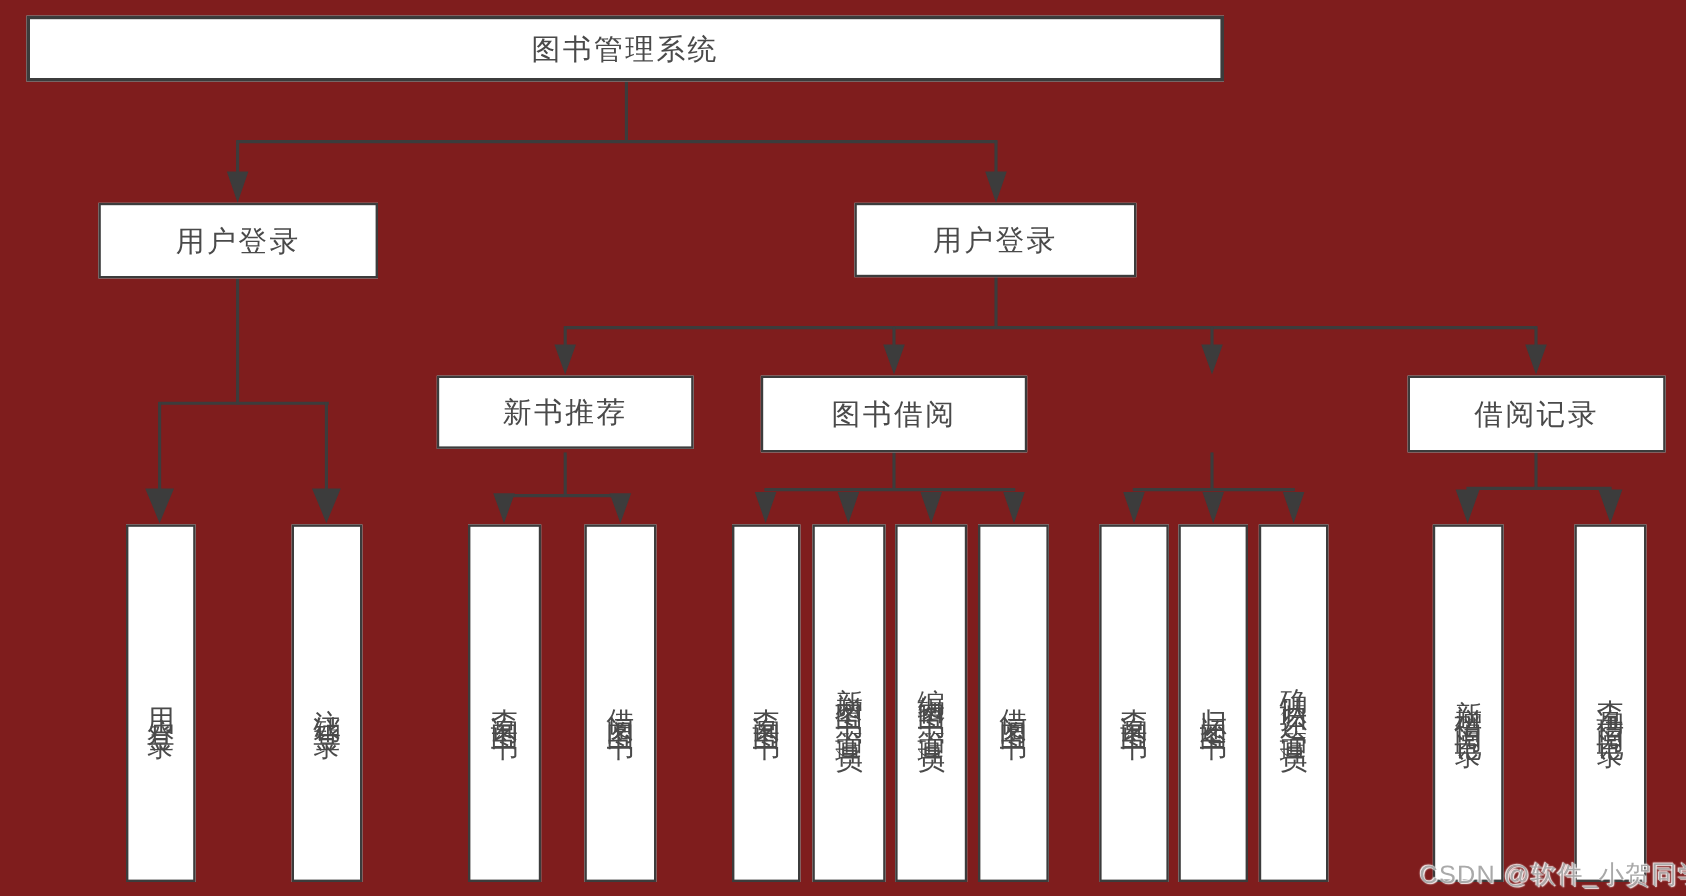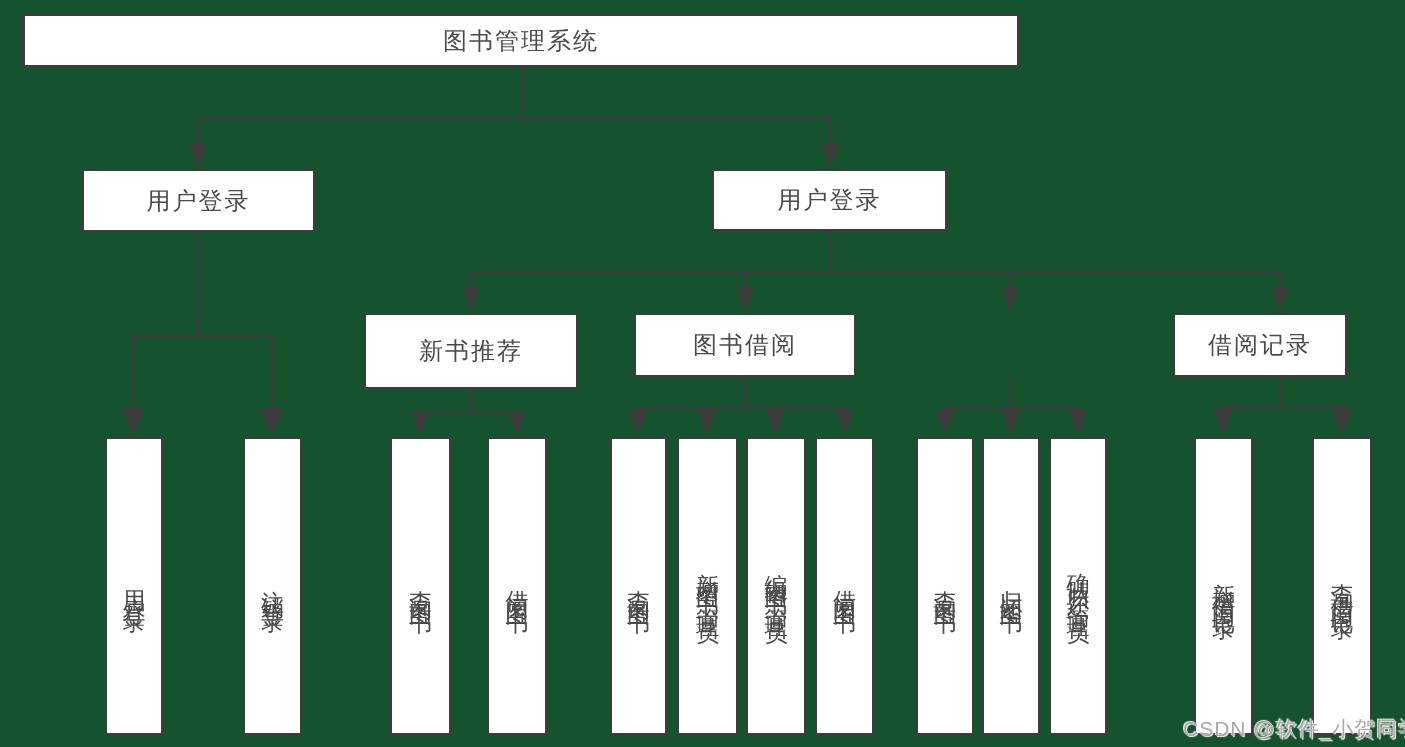--- a/index.html
+++ b/index.html
@@ -1,19 +1,19 @@
 <!DOCTYPE html>
 <html><head>
 <meta charset="utf-8">
 <style>
   html,body{margin:0;padding:0;background:#ffffff;}
   .canvas{
     position:relative;
     width:1405px;height:747px;
-    background:#14532d;
+    background:#7f1d1d;
     font-family:"Liberation Sans","DejaVu Sans",sans-serif;
     overflow:hidden;
   }
   .connectors{position:absolute;left:0;top:0;width:1405px;height:747px;}
   .connectors line{stroke:#3c3c3c;stroke-width:2.6;}
   .connectors polygon{fill:#3c3c3c;stroke:none;}
   .box{
     position:absolute;
     box-sizing:border-box;
     border:2.5px solid #3c3c3c;
@@ -28,24 +28,24 @@
     text-orientation:mixed;
     font-size:23px;
     letter-spacing:7px;
     line-height:1;
     white-space:nowrap;
   }
   
   .n-root        {left:22px;  top:13px;  width:998px; height:55px;}
   .n-user-login  {left:82px;  top:169px; width:233px; height:63px;}
   .n-book-mgmt   {left:712px; top:169px; width:235px; height:62px;}
-  .n-new-book    {left:364px; top:313px; width:214px; height:76px;text-align:center;}
+  .n-new-book    {left:364px; top:313px; width:214px; height:61px;text-align:center;}
   .n-book-borrow {left:634px; top:313px; width:222px; height:64px;}
   .n-current     {left:902px; top:313px; width:216px; height:64px;}
-  .n-records     {left:1173px;top:313px; width:174px; height:64px;}
+  .n-records     {left:1173px;top:313px; width:215px; height:64px;}
   .v{top:437px;height:298px;}
   .v1 {left:105px; width:58px;}
   .v2 {left:243px; width:59px;}
   .v3 {left:390px; width:61px;}
   .v4 {left:487px; width:60px;}
   .v5 {left:610px; width:57px;}
   .v6 {left:677px; width:61px;}
   .v7 {left:746px; width:60px;}
   .v8 {left:815px; width:59px;}
   .v9 {left:916px; width:58px;}

